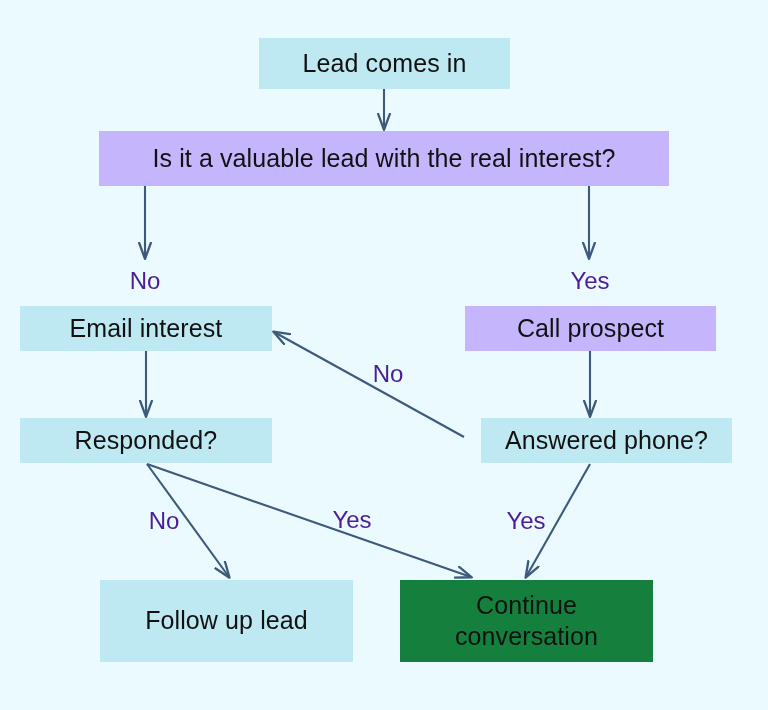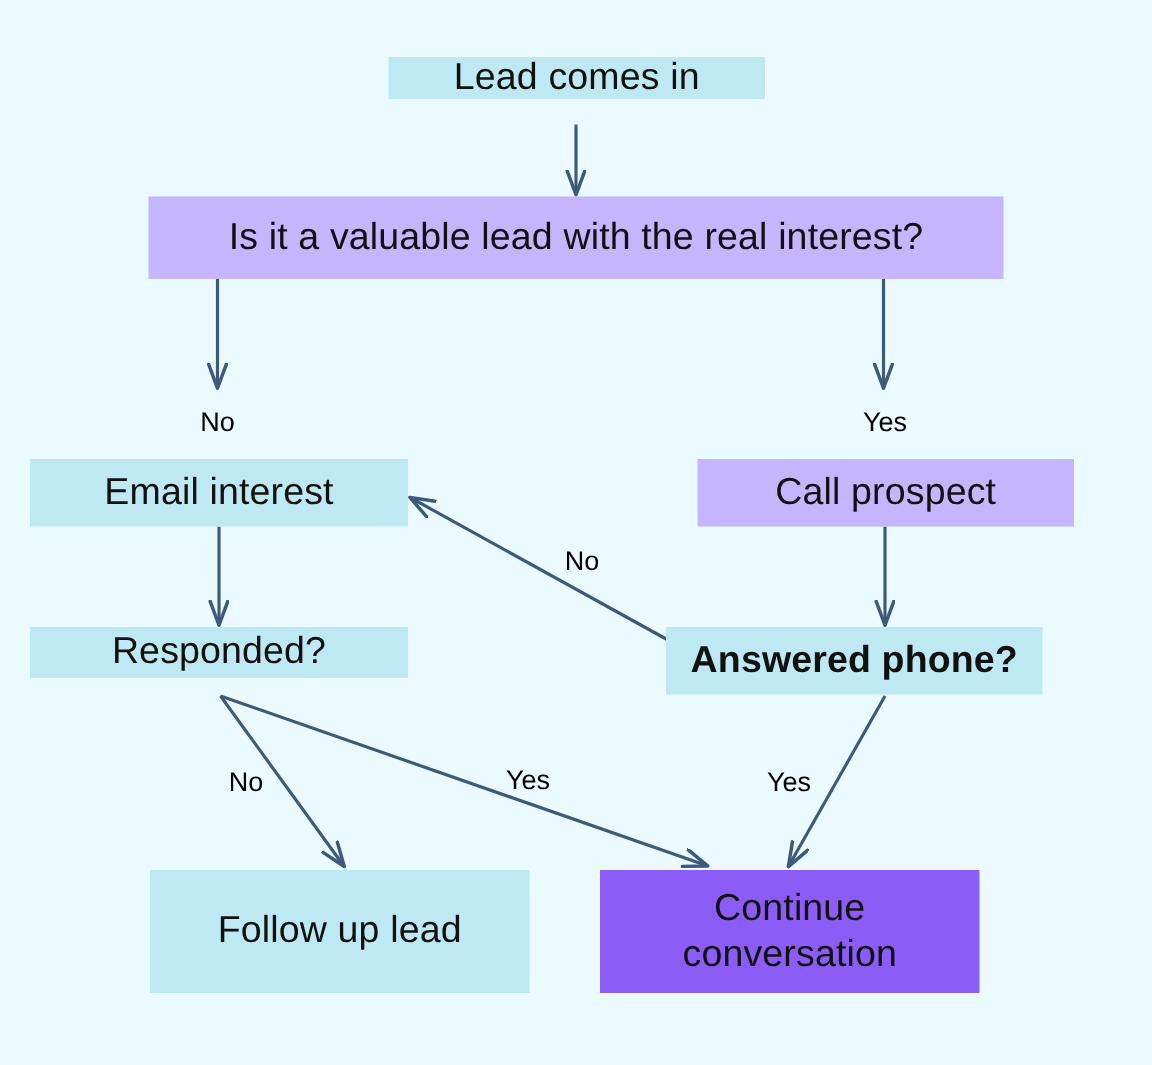--- a/index.html
+++ b/index.html
@@ -34,22 +34,22 @@
     align-items: center;
     justify-content: center;
     text-align: center;
     font-size: 25px;
     line-height: 1.25;
     letter-spacing: 0.1px;
     white-space: pre-line;
   }
   .edge-label {
     position: absolute;
-    color: #000000;
-    font-size: 18px;
+    color: #4c1d95;
+    font-size: 24px;
     line-height: 1;
     white-space: nowrap;
     transform: translate(-50%, -50%);
   }
 </style>
 </head>
 <body style="background: rgb(234, 250, 255);">
 
 <div id="flowchart">
 
@@ -66,28 +66,28 @@
         <line x1="146" y1="351" x2="146" y2="416" stroke="#3d5a7a" marker-end="url(#arrowhead)"></line>
         <line x1="590" y1="351" x2="590" y2="416" stroke="#3d5a7a" marker-end="url(#arrowhead)"></line>
         <line x1="464" y1="437" x2="274" y2="332" stroke="#3d5a7a" marker-end="url(#arrowhead)"></line>
         <line x1="147" y1="464" x2="229" y2="577" stroke="#3d5a7a" marker-end="url(#arrowhead)"></line>
         <line x1="147" y1="464" x2="471" y2="577" stroke="#3d5a7a" marker-end="url(#arrowhead)"></line>
         <line x1="590" y1="464" x2="526" y2="577" stroke="#3d5a7a" marker-end="url(#arrowhead)"></line>
       </g>
   </svg>
 
   <div id="node-layer">
-      <div class="node" style="left: 259px; top: 38px; width: 251px; height: 28px; background: rgb(191, 233, 242); color: rgb(17, 17, 17); font-size: 25px;">Lead comes in</div>
+      <div class="node" style="left: 259px; top: 38px; width: 251px; height: 51px; background: rgb(191, 233, 242); color: rgb(17, 17, 17); font-size: 25px;">Lead comes in</div>
       <div class="node" style="left: 99px; top: 131px; width: 570px; height: 55px; background: #c4b5fd; color: rgb(17, 17, 17); font-size: 25px;">Is it a valuable lead with the real interest?</div>
       <div class="node" style="left: 20px; top: 306px; width: 252px; height: 45px; background: rgb(191, 233, 242); color: rgb(17, 17, 17); font-size: 25px;">Email interest</div>
       <div class="node" style="left: 465px; top: 306px; width: 251px; height: 45px; background: #c4b5fd; color: rgb(17, 17, 17); font-size: 25px;">Call prospect</div>
-      <div class="node" style="left: 20px; top: 418px; width: 252px; height: 34px; background: rgb(191, 233, 242); color: rgb(17, 17, 17); font-size: 25px;">Responded?</div>
-      <div class="node" style="left: 444px; top: 418px; width: 251px; height: 45px; background: rgb(191, 233, 242); color: rgb(17, 17, 17); font-size: 25px; font-weight: bold;">Answered phone?</div>
+      <div class="node" style="left: 20px; top: 418px; width: 252px; height: 45px; background: rgb(191, 233, 242); color: rgb(17, 17, 17); font-size: 25px;">Responded?</div>
+      <div class="node" style="left: 481px; top: 418px; width: 251px; height: 45px; background: rgb(191, 233, 242); color: rgb(17, 17, 17); font-size: 25px;">Answered phone?</div>
       <div class="node" style="left: 100px; top: 580px; width: 253px; height: 82px; background: rgb(191, 233, 242); color: rgb(17, 17, 17); font-size: 25px;">Follow up lead</div>
-      <div class="node" style="left: 400px; top: 580px; width: 253px; height: 82px; background: #8b5cf6; color: rgb(17, 17, 17); font-size: 25px;">Continue
+      <div class="node" style="left: 400px; top: 580px; width: 253px; height: 82px; background: #15803d; color: rgb(17, 17, 17); font-size: 25px;">Continue
 conversation</div>
     </div>
   <div id="label-layer">
       <div class="edge-label" style="left: 145px; top: 281px;">No</div>
       <div class="edge-label" style="left: 590px; top: 281px;">Yes</div>
       <div class="edge-label" style="left: 388px; top: 374px;">No</div>
       <div class="edge-label" style="left: 164px; top: 521px;">No</div>
       <div class="edge-label" style="left: 352px; top: 520px;">Yes</div>
       <div class="edge-label" style="left: 526px; top: 521px;">Yes</div>
     </div>

